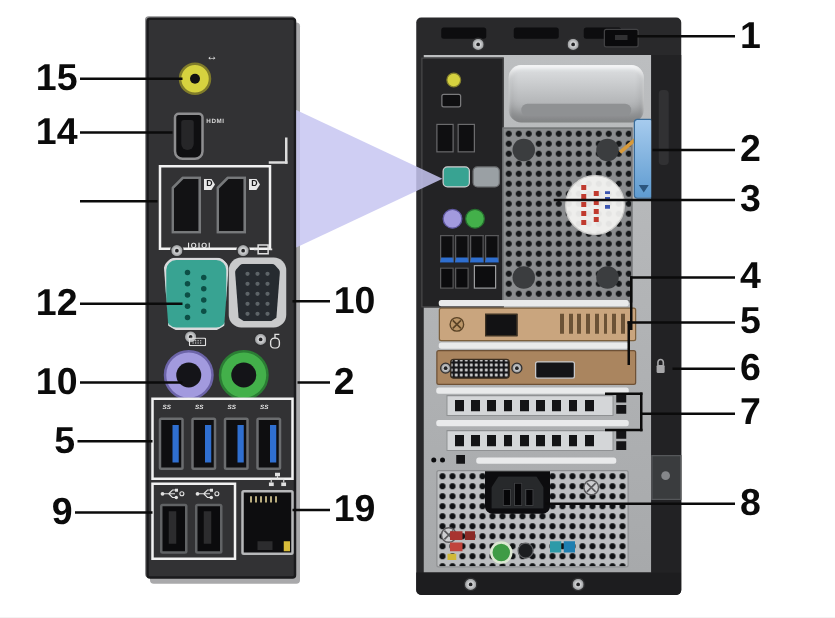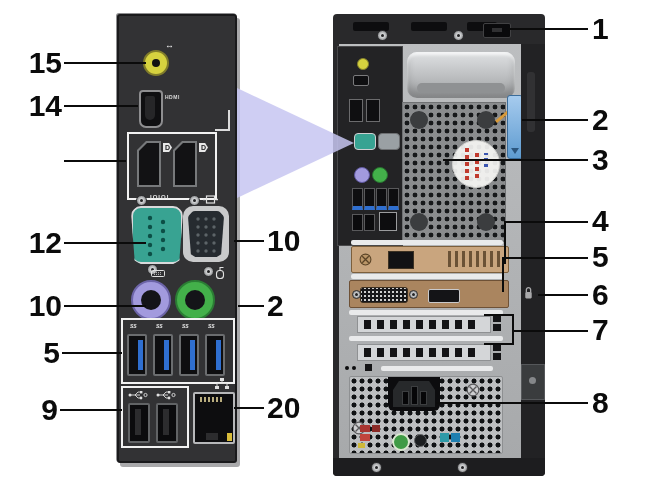--- a/index.html
+++ b/index.html
@@ -371,21 +371,21 @@
   <div class="cl" style="left:436px;top:402px;width:152px;"></div>
 
   <div class="num" style="left:14px;top:46px;width:48px;text-align:right;">15</div>
   <div class="num" style="left:14px;top:89px;width:48px;text-align:right;">14</div>
   <div class="num" style="left:14px;top:226px;width:48px;text-align:right;">12</div>
   <div class="num" style="left:14px;top:289px;width:48px;text-align:right;">10</div>
   <div class="num" style="left:12px;top:336px;width:48px;text-align:right;">5</div>
   <div class="num" style="left:10px;top:393px;width:48px;text-align:right;">9</div>
   <div class="num" style="left:267px;top:224px;">10</div>
   <div class="num" style="left:267px;top:289px;">2</div>
-  <div class="num" style="left:267px;top:391px;">20</div>
+  <div class="num" style="left:267px;top:391px;">19</div>
   <div class="num" style="left:592px;top:12px;">1</div>
   <div class="num" style="left:592px;top:103px;">2</div>
   <div class="num" style="left:592px;top:143px;">3</div>
   <div class="num" style="left:592px;top:204px;">4</div>
   <div class="num" style="left:592px;top:240px;">5</div>
   <div class="num" style="left:592px;top:278px;">6</div>
   <div class="num" style="left:592px;top:313px;">7</div>
   <div class="num" style="left:592px;top:386px;">8</div>
 
 </div>

